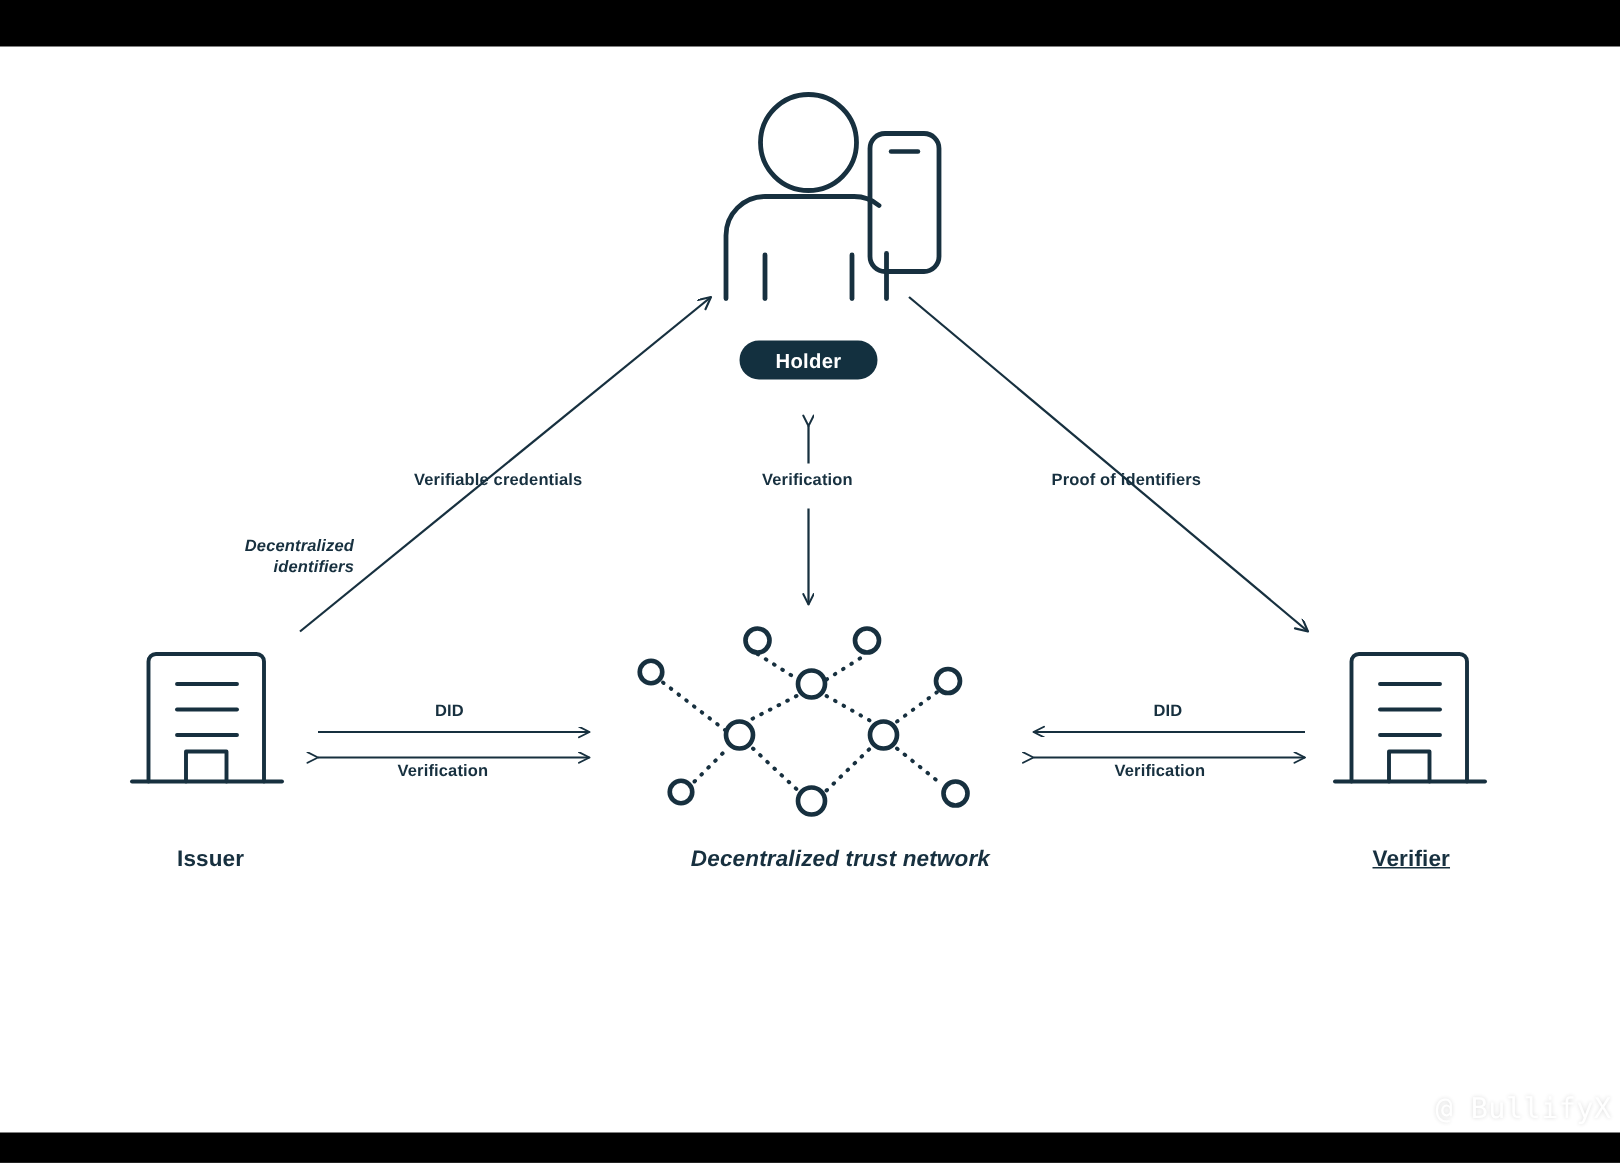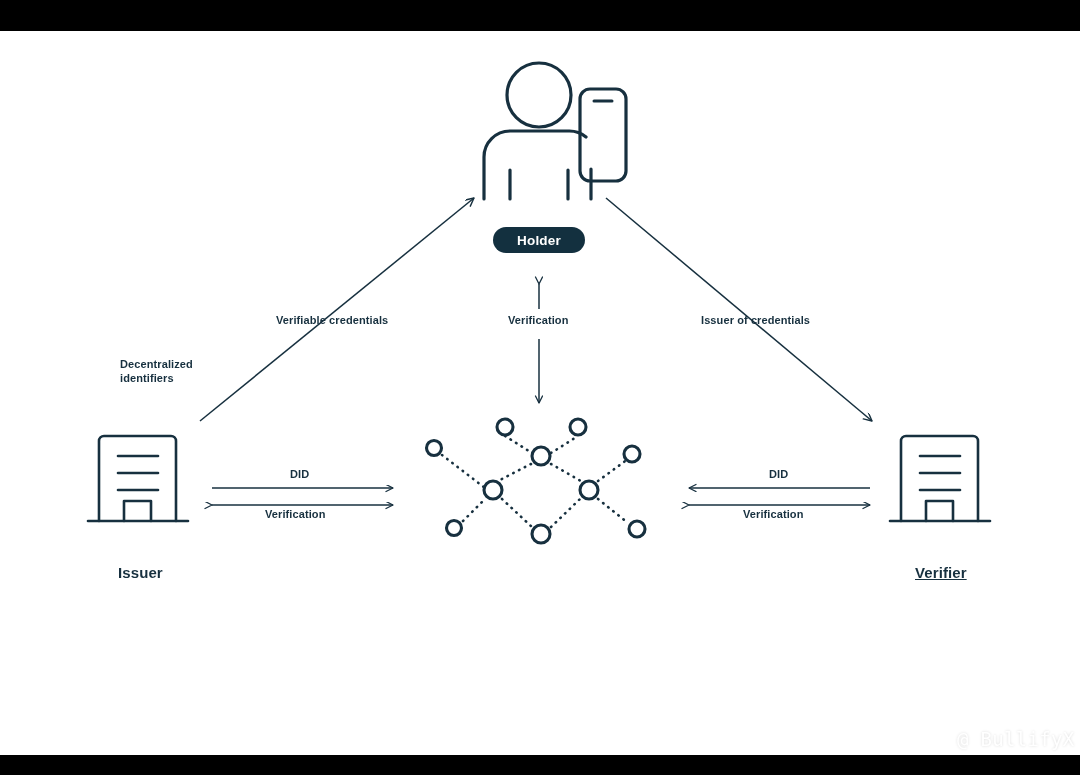--- a/index.html
+++ b/index.html
@@ -51,21 +51,21 @@
   .lbl {
     position: absolute;
     color: #17303f;
     font-weight: bold;
     letter-spacing: .1px;
     white-space: nowrap;
     line-height: 1.25;
   }
   .lbl-sm { font-size: 11px; }
   .lbl-big { font-size: 15px; }
-  .lbl-center { text-align: left; white-space: normal; }
+  .lbl-center { text-align: right; white-space: normal; font-style: italic; }
 
   #holder-badge {
     position: absolute;
     left: 493px;
     top: 196px;
     width: 92px;
     height: 26px;
     background: #13303f;
     border-radius: 13px;
     color: #ffffff;
@@ -188,34 +188,35 @@
         </g>
       </g>
     </svg>
 
     <div id="holder-badge">Holder</div>
 
     <div class="lbl lbl-sm" style="left:276px; top:283px;">Verifiable credentials</div>
 
     <div class="lbl lbl-sm lbl-center" style="left:120px; top:327px; width:116px;">Decentralized identifiers</div>
 
-    <div class="lbl lbl-sm" style="left:701px; top:283px;">Issuer of credentials</div>
+    <div class="lbl lbl-sm" style="left:701px; top:283px;">Proof of identifiers</div>
 
     <div class="lbl lbl-sm" style="left:508px; top:283px;">Verification</div>
 
     <div class="lbl lbl-sm" style="left:290px; top:437px;">DID</div>
 
     <div class="lbl lbl-sm" style="left:265px; top:477px;">Verification</div>
 
     <div class="lbl lbl-sm" style="left:769px; top:437px;">DID</div>
 
     <div class="lbl lbl-sm" style="left:743px; top:477px;">Verification</div>
 
     <div class="lbl lbl-big" style="left:118px; top:533px;">Issuer</div>
 
+    <div class="lbl lbl-big lbl-center" style="left:420px; top:533px; width:240px;">Decentralized trust network</div>
 
     <div class="lbl lbl-big" style="left:915px; top:533px;text-decoration:underline;">Verifier</div>
 
     <div id="watermark">
       <svg class="wm-logo" width="22" height="22" viewBox="0 0 22 22">
         <path d="M11 1.5 L20.5 11 L11 20.5 L1.5 11 Z" fill="none" stroke="#ffffff" stroke-width="1.6"></path>
         <path d="M11 6 L16 11 L11 16 L6 11 Z" fill="#ffffff"></path>
       </svg>
       <span class="wm-text">@ BullifyX</span>
     </div>

